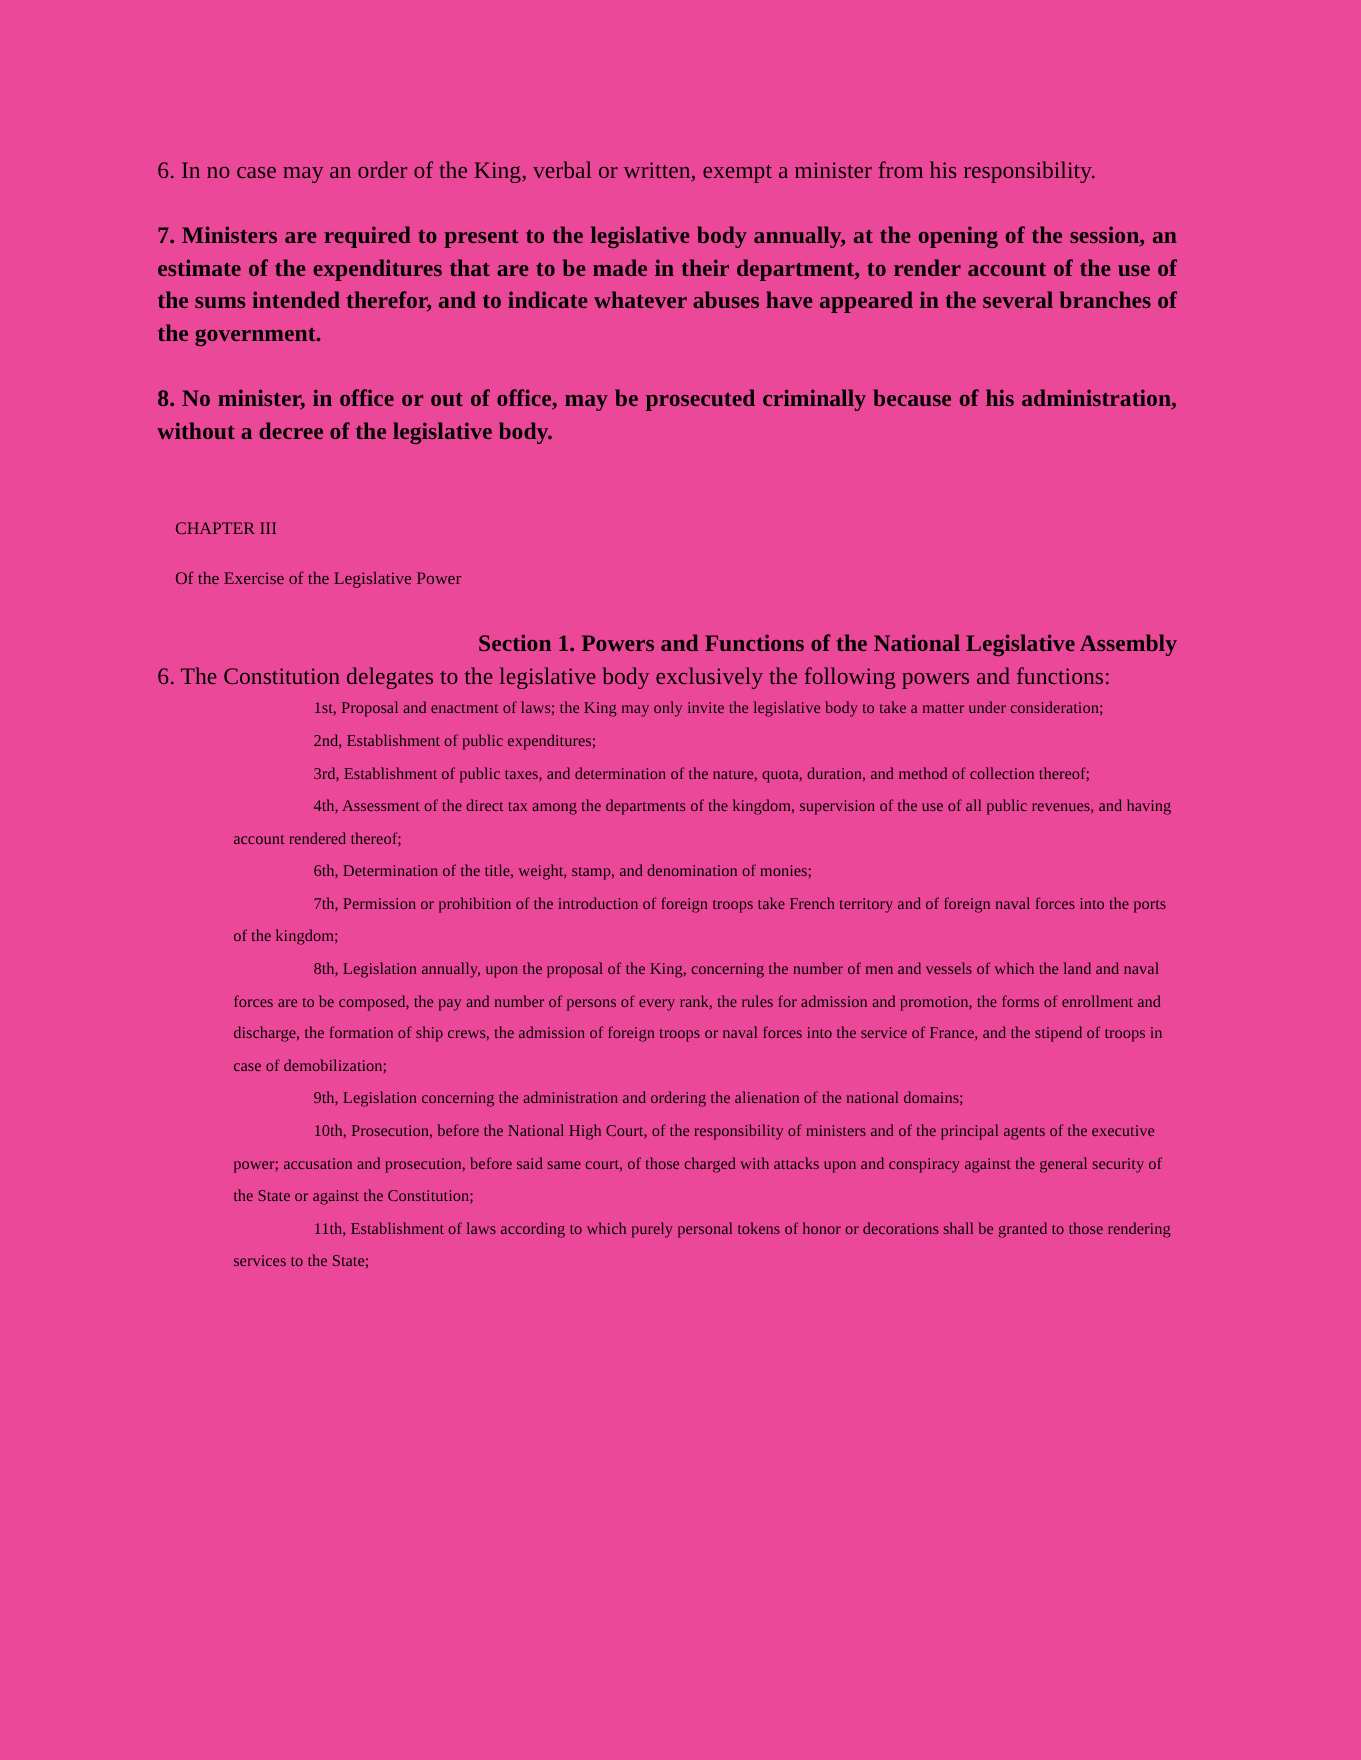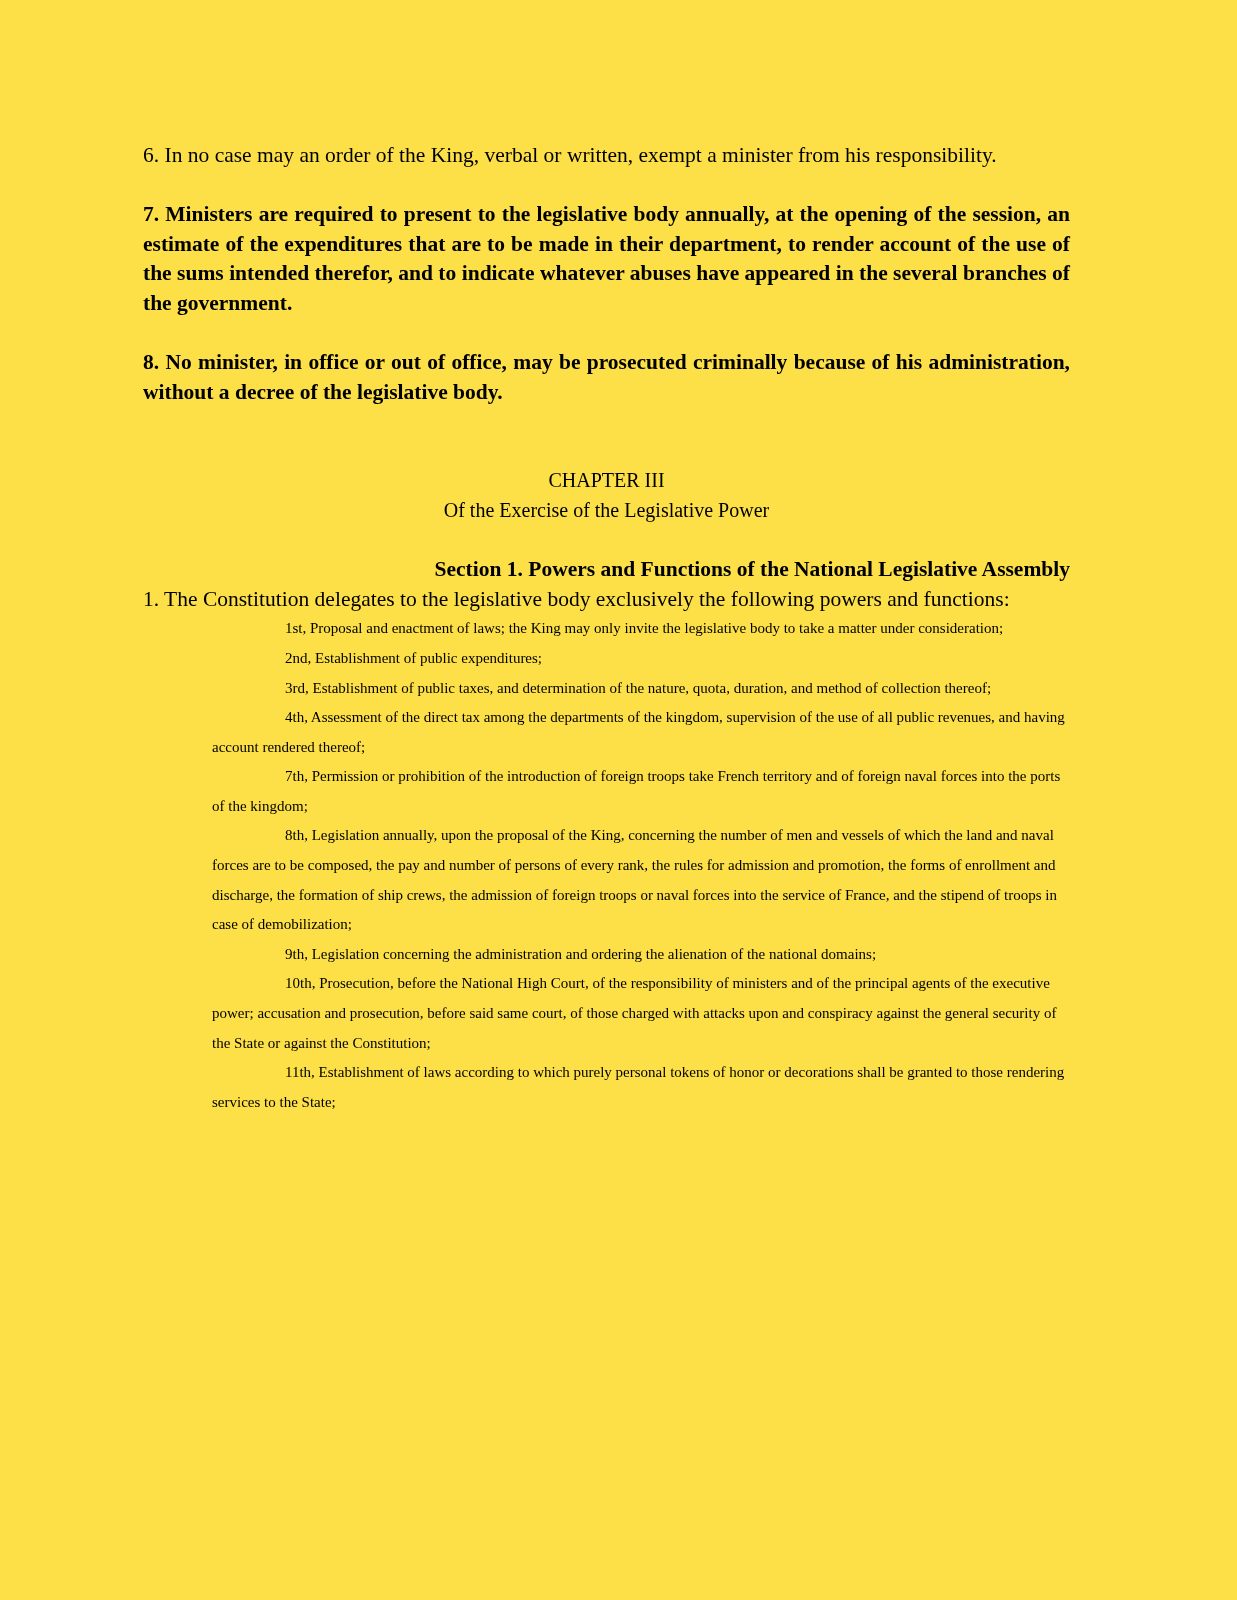--- a/index.html
+++ b/index.html
@@ -11,21 +11,21 @@
 
   body {
     font-family: "Liberation Serif", "DejaVu Serif", serif;
     color: #000000;
   }
 
   .page {
     position: relative;
     width: 1237px;
     height: 1600px;
-    background: #fde047;
+    background: #ec4899;
     box-sizing: border-box;
     overflow: hidden;
   }
 
   
   .content {
     position: absolute;
     left: 143px;
     top: 141px;
     width: 927px;
@@ -47,24 +47,24 @@
   }
 
   
   .chapter-block {
     margin-top: 59px;
     text-align: center;
   }
 
   .chapter-title,
   .chapter-subtitle {
-    font-size: 20px;
+    font-size: 16px;
     line-height: 29.6px;
-    text-align: center;
-    margin: 0;
+    text-align: left;
+    margin: 16px;
   }
 
   
   .section-heading {
     font-size: 21.5px;
     line-height: 29.6px;
     font-weight: bold;
     margin: 0;
     margin-top: 29.6px;
     text-align: right;
@@ -99,27 +99,28 @@
 
     <p class="para para-gap">8. No minister, in office or out of office, may be prosecuted criminally because of his administration, without a decree of the legislative body.</p>
 
     <div class="chapter-block">
       <p class="chapter-title">CHAPTER III</p>
       <p class="chapter-subtitle">Of the Exercise of the Legislative Power</p>
     </div>
 
     <p class="section-heading">Section 1. Powers and Functions of the National Legislative Assembly</p>
 
-    <p class="para">1. The Constitution delegates to the legislative body exclusively the following powers and functions:</p>
+    <p class="para">6. The Constitution delegates to the legislative body exclusively the following powers and functions:</p>
 
     <ul class="items">
       <li class="item">1st, Proposal and enactment of laws; the King may only invite the legislative body to take a matter under consideration;</li>
       <li class="item">2nd, Establishment of public expenditures;</li>
       <li class="item">3rd, Establishment of public taxes, and determination of the nature, quota, duration, and method of collection thereof;</li>
       <li class="item">4th, Assessment of the direct tax among the departments of the kingdom, supervision of the use of all public revenues, and having account rendered thereof;</li>
+      <li class="item">6th, Determination of the title, weight, stamp, and denomination of monies;</li>
       <li class="item">7th, Permission or prohibition of the introduction of foreign troops take French territory and of foreign naval forces into the ports of the kingdom;</li>
       <li class="item">8th, Legislation annually, upon the proposal of the King, concerning the number of men and vessels of which the land and naval forces are to be composed, the pay and number of persons of every rank, the rules for admission and promotion, the forms of enrollment and discharge, the formation of ship crews, the admission of foreign troops or naval forces into the service of France, and the stipend of troops in case of demobilization;</li>
       <li class="item">9th, Legislation concerning the administration and ordering the alienation of the national domains;</li>
       <li class="item">10th, Prosecution, before the National High Court, of the responsibility of ministers and of the principal agents of the executive power; accusation and prosecution, before said same court, of those charged with attacks upon and conspiracy against the general security of the State or against the Constitution;</li>
       <li class="item">11th, Establishment of laws according to which purely personal tokens of honor or decorations shall be granted to those rendering services to the State;</li>
     </ul>
 
   </div>
 </div>
 

